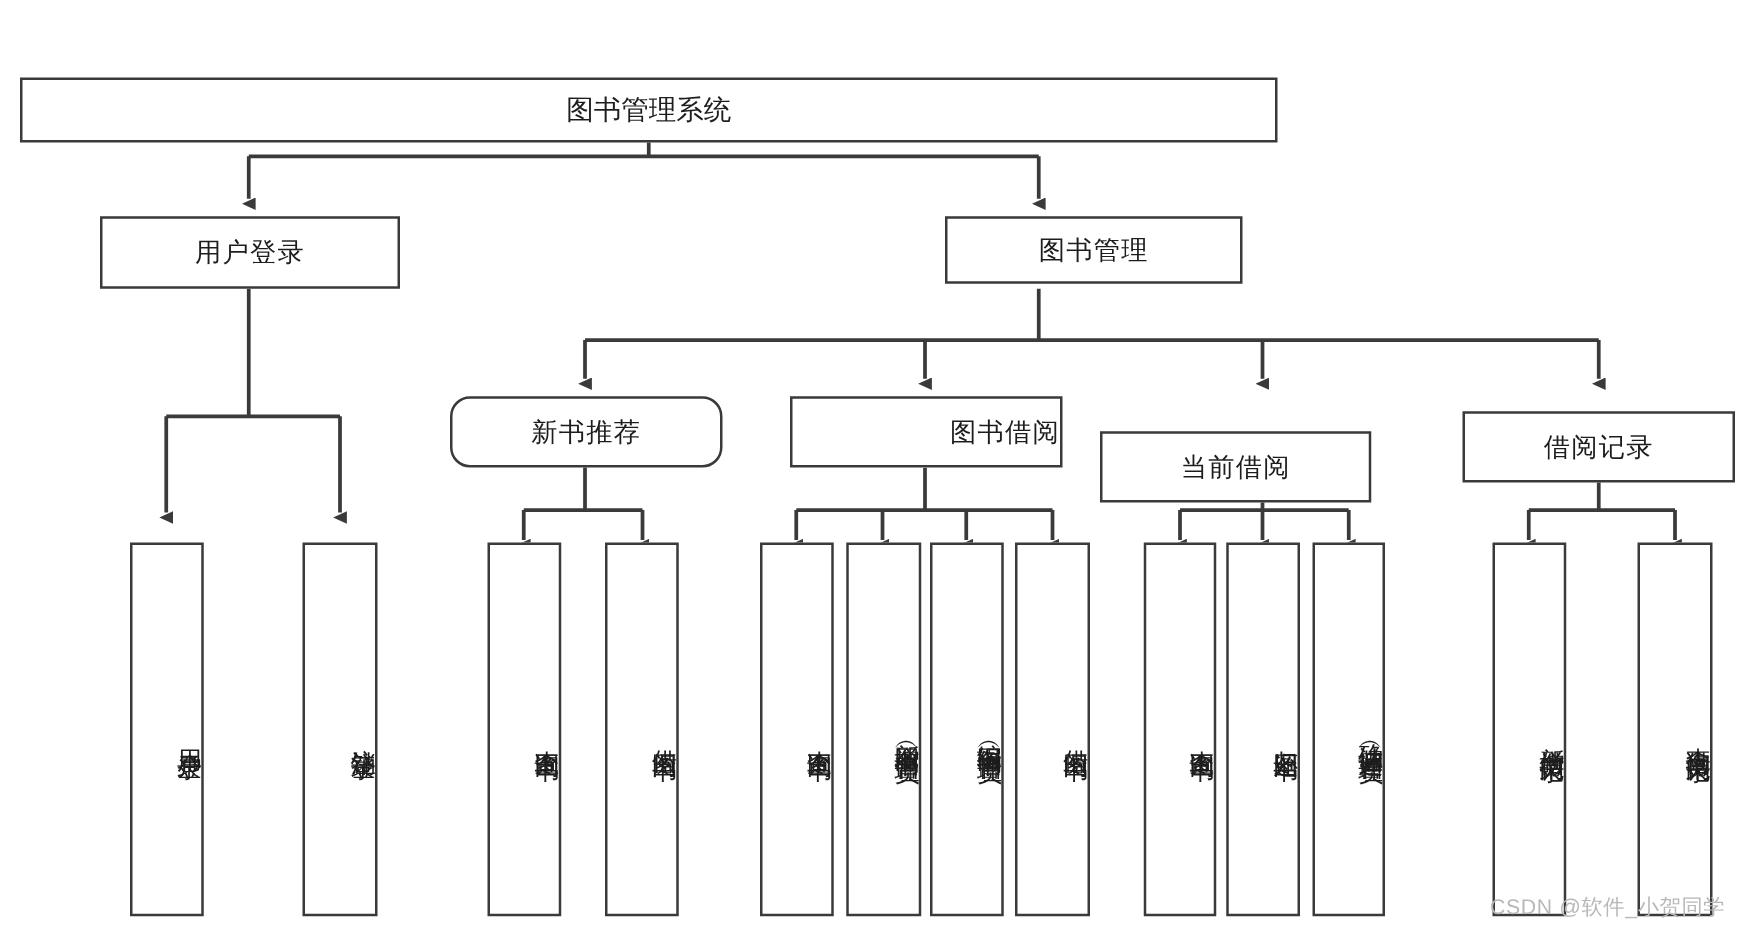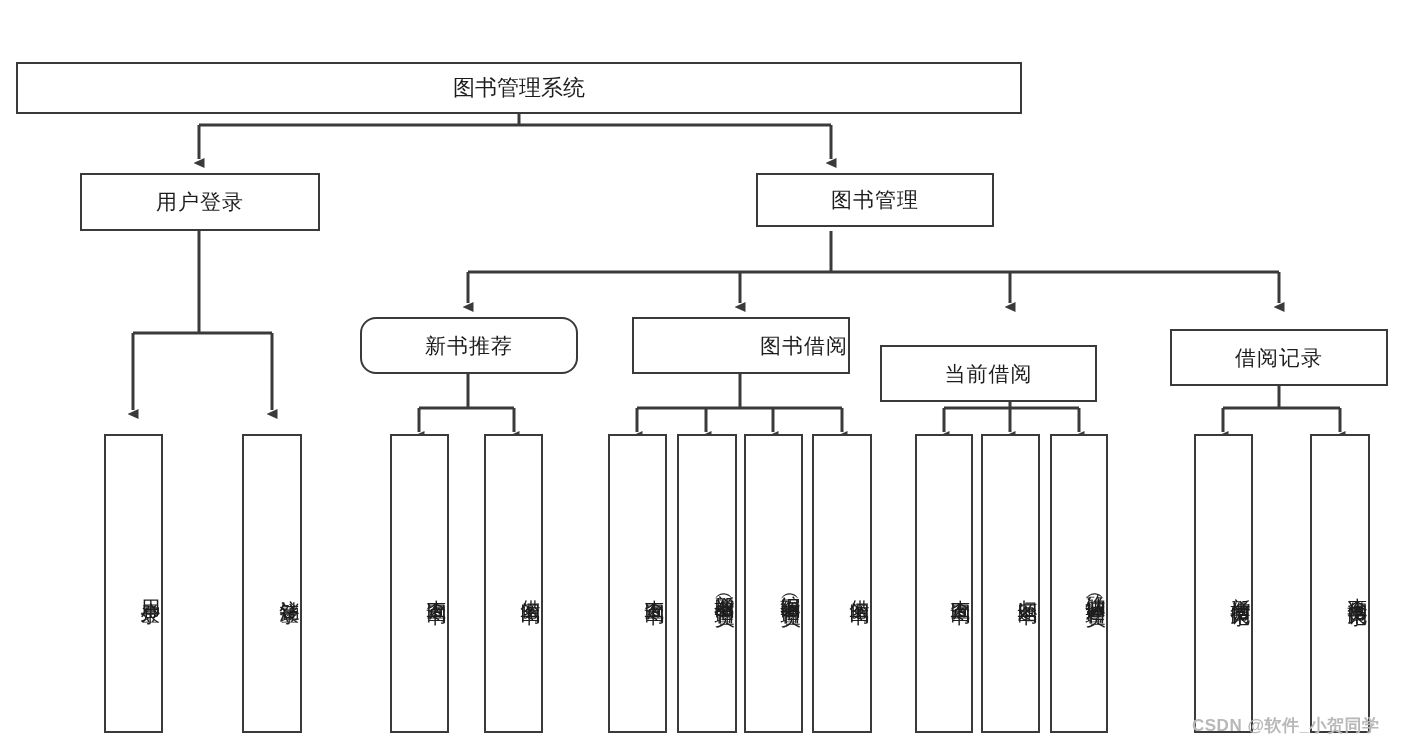--- a/index.html
+++ b/index.html
@@ -161,15 +161,15 @@
     <span class="vtext">确认归还（管理员）</span>
   </div>
 
   <div class="node vert" style="left:1194px;top:434px;width:59px;height:299px;">
     <span class="vtext">新增借阅记录</span>
   </div>
   <div class="node vert" style="left:1310px;top:434px;width:60px;height:299px;">
     <span class="vtext">查询借阅记录</span>
   </div>
 
-  <div class="watermark" style="left:1192px;top:714px;font-weight:bold;">CSDN @软件_小贺同学</div>
+  <div class="watermark" style="left:1192px;top:714px;">CSDN @软件_小贺同学</div>
 
 </div>
 
 </body></html>

